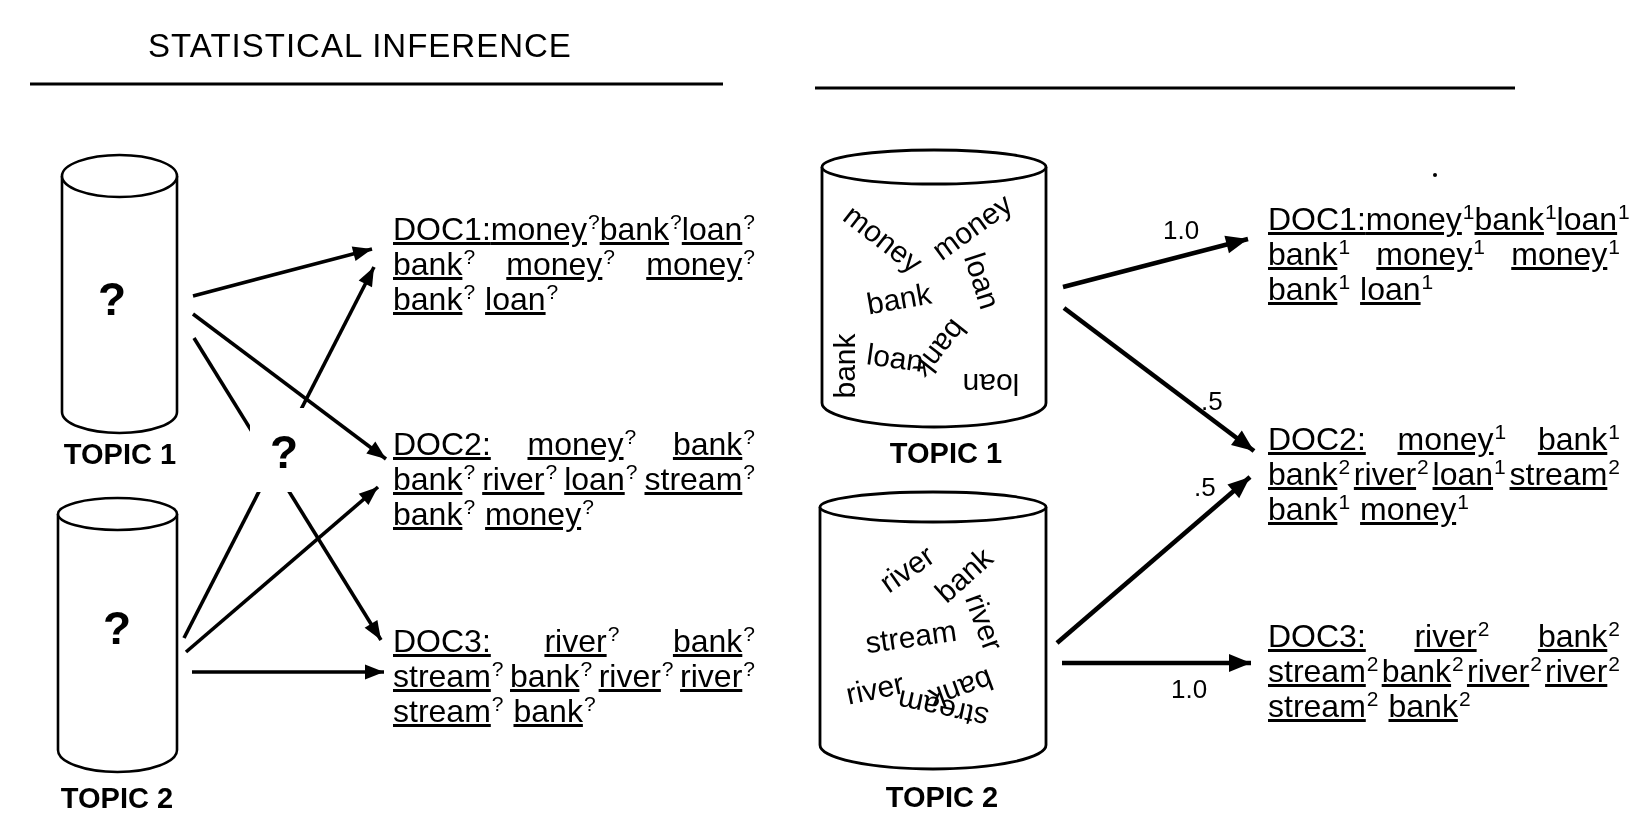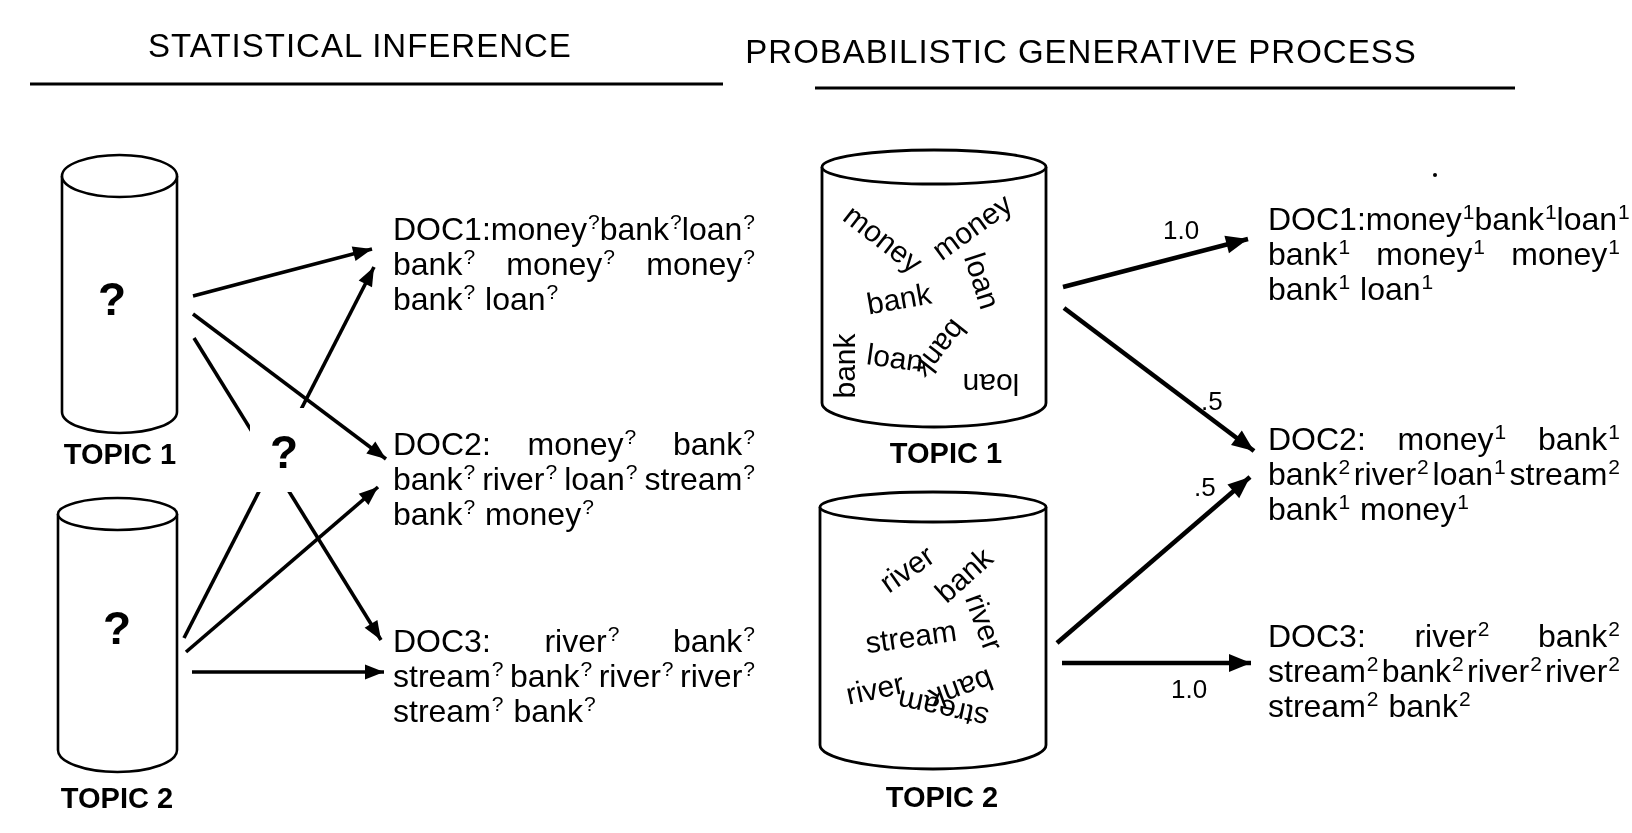--- a/index.html
+++ b/index.html
@@ -15,21 +15,21 @@
   }
   .topic-label {
     position:absolute; text-align:center; font-weight:bold; font-size:29px;
     white-space:nowrap;
   }
   .qmark {
     position:absolute; font-weight:bold; font-size:46px; line-height:1;
     text-align:center; width:40px;
   }
   .doc {
-    position:absolute; width:362px; font-size:32px; line-height:35px;
+    position:absolute; width:362px; font-size:32px; line-height:35px;text-decoration:underline;
   }
   .doc-r { width:352px; }
   .doc-line { display:flex; align-items:baseline; }
   .doc-line.just { justify-content:space-between; }
   .doc-line.nojust { justify-content:flex-start; gap:10px; }
   .word { white-space:nowrap; }
   .sup { display:inline-block; font-size:21px; line-height:1; transform:translateY(-11px); margin-left:1px; }
   .cyl-word {
     position:absolute; font-size:30px; line-height:1; white-space:nowrap;
   }
@@ -85,21 +85,20 @@
 
     <g stroke="#000" stroke-width="4.6">
       <line x1="1063" y1="287" x2="1248" y2="239" marker-end="url(#ahR)"></line>
       <line x1="1064" y1="308" x2="1254" y2="451" marker-end="url(#ahR)"></line>
       <line x1="1057" y1="643" x2="1250" y2="477" marker-end="url(#ahR)"></line>
       <line x1="1062" y1="663" x2="1251" y2="663" marker-end="url(#ahR)"></line>
     </g>
   </svg>
 
   <div class="panel-title" style="left:30px; top:27px; width:660px;">STATISTICAL INFERENCE</div>
-  <div class="panel-title" style="left:731px; top:33px; width:700px;">PROBABILISTIC GENERATIVE PROCESS</div>
 
   <div class="qmark" style="left:92px; top:276px;">?</div>
   <div class="qmark" style="left:97px; top:605px;">?</div>
   <div class="qmark" style="left:264px; top:429px;">?</div>
 
   <div class="topic-label" style="left:40px; top:438px; width:160px;">TOPIC 1</div>
   <div class="topic-label" style="left:37px; top:782px; width:160px;">TOPIC 2</div>
   <div class="topic-label" style="left:866px; top:437px; width:160px;">TOPIC 1</div>
   <div class="topic-label" style="left:862px; top:781px; width:160px;">TOPIC 2</div>
 

